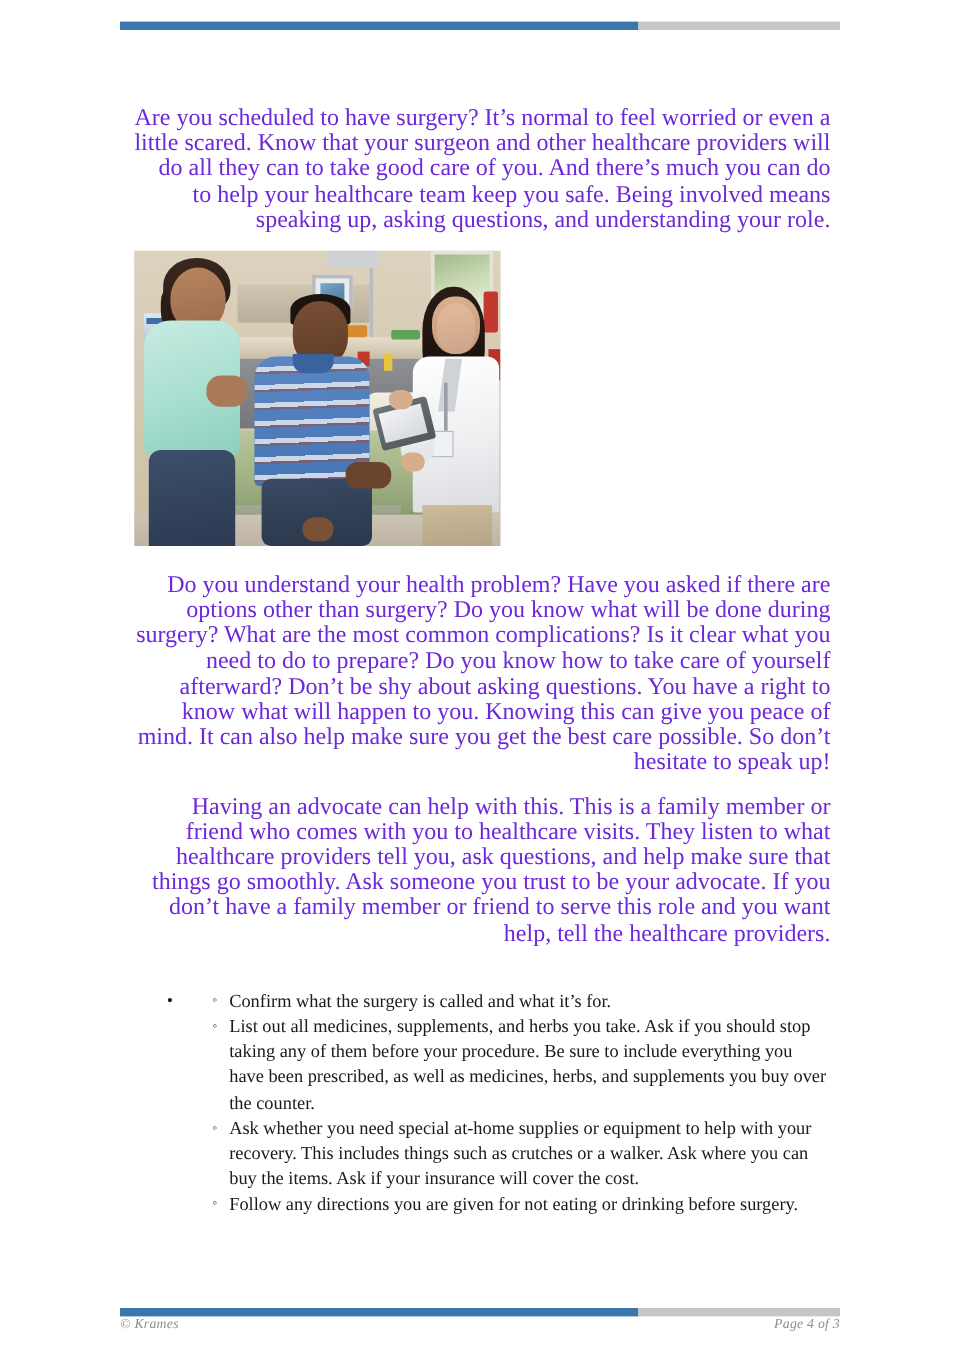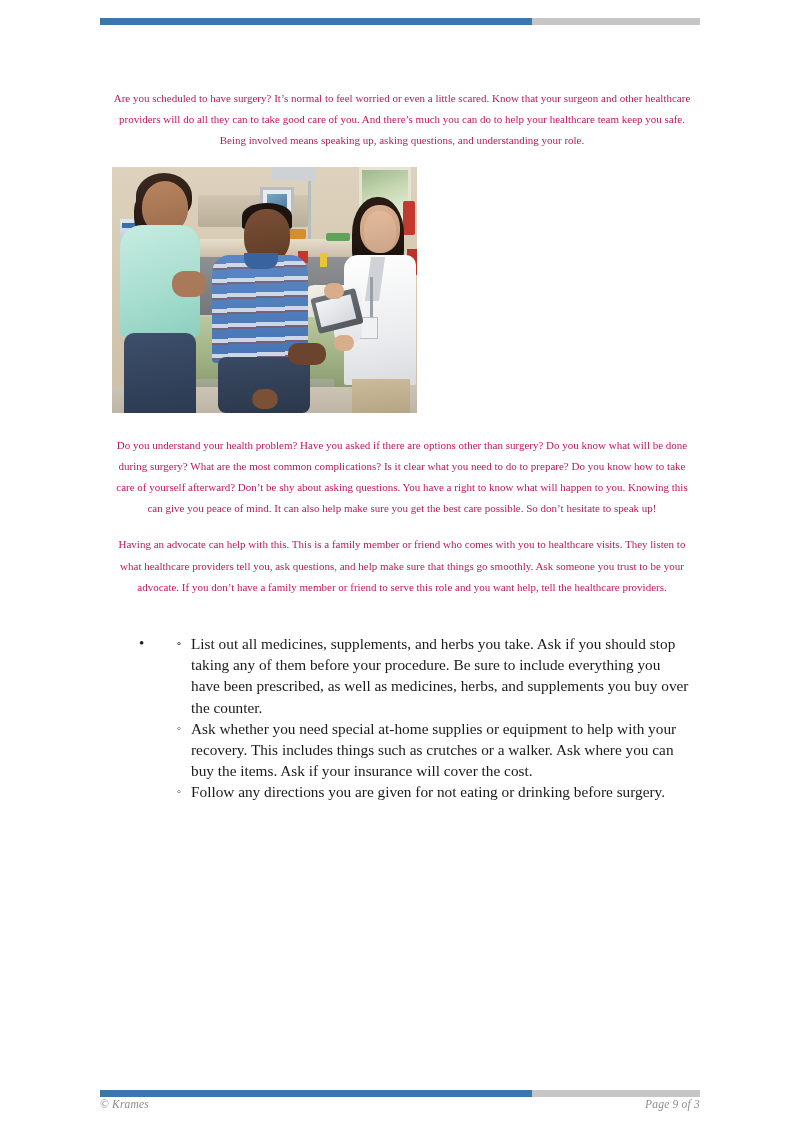--- a/index.html
+++ b/index.html
@@ -81,25 +81,25 @@
     font-family: "Liberation Sans", sans-serif;
     font-size: 15px;
     line-height: 20px;
     font-weight: bold;
     color: #1f3864;
     margin: 0 0 11px 0;
   }
 
   p.body {
     font-family: "Liberation Serif", serif;
-    font-size: 11px;
+    font-size: 20px;
     line-height: 21.2px;
-    color: #be185d;
+    color: #6d28d9;
     margin: 0 0 15px 0;
-    text-align: center;
+    text-align: right;
   }
 
   .spacer-md { height: 20px; }
 
   
   .photo-wrap {
     margin: 5px 0 22px 0;
     width: 305px;
     height: 246px;
     position: relative;
@@ -468,20 +468,21 @@
     <div class="spacer-md"></div>
 
 
     <ul class="lvl1">
       <li>
         <span class="marker">•</span>
 
         <ul class="lvl2">
           <li>
             <span class="marker">◦</span>
+            <span>Confirm what the surgery is called and what it’s for.</span>
           </li>
           <li>
             <span class="marker">◦</span>
             <span>List out all medicines, supplements, and herbs you take. Ask if you should stop taking any of them before your procedure. Be sure to include everything you have been prescribed, as well as medicines, herbs, and supplements you buy over the counter.</span>
           </li>
           <li>
             <span class="marker">◦</span>
             <span>Ask whether you need special at-home supplies or equipment to help with your recovery. This includes things such as crutches or a walker. Ask where you can buy the items. Ask if your insurance will cover the cost.</span>
           </li>
           <li>
@@ -495,16 +496,16 @@
 
   </div>
 
   <div class="rule rule-bottom">
     <div class="seg-blue" style="width: 72%; background: rgb(59, 118, 173);"></div>
     <div class="seg-gray" style="background: rgb(198, 198, 198);"></div>
   </div>
 
   <div class="footer">
     <span>© Krames</span>
-    <span>Page 9 of 3</span>
+    <span>Page 4 of 3</span>
   </div>
 
 </div>
 
 </body></html>

